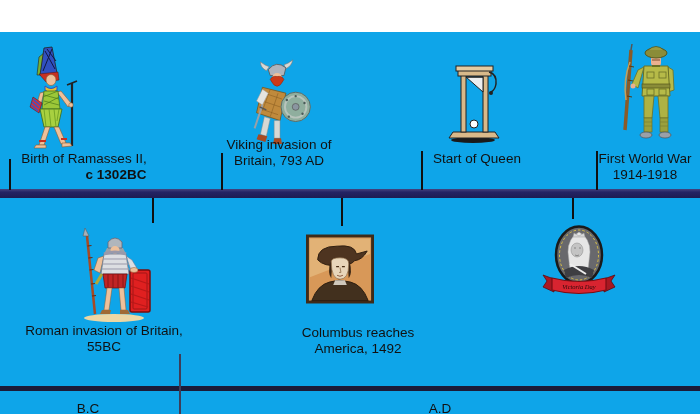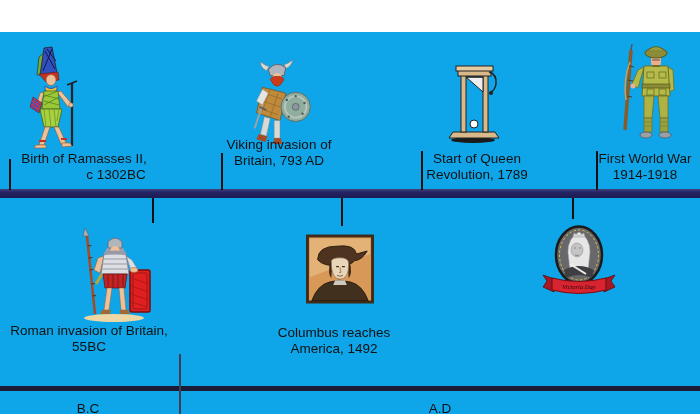--- a/index.html
+++ b/index.html
@@ -24,26 +24,26 @@
   .t4{left:596px;top:119px;height:39px;}
   .t5{left:152px;top:166px;height:25px;}
   .t6{left:341px;top:166px;height:28px;}
   .t7{left:572px;top:166px;height:21px;}
   .lbl{
     position:absolute;width:160px;text-align:center;
     font-size:13.5px;line-height:15.5px;white-space:nowrap;
   }
   .lbl .ln{width:100%;}
   .e1l{left:4px;top:119px;}
-  .e1l .ln2{transform:translateX(32px);}
+  .e1l .ln2{transform:translateX(32px);font-weight:bold;}
   .e2l{left:199px;top:105px;}
   .e3l{left:397px;top:119px;}
   .e4l{left:565px;top:119px;}
-  .e5l{left:9px;top:291px;}
-  .e6l{left:254px;top:293px;}
+  .e5l{left:24px;top:291px;}
+  .e6l{left:278px;top:293px;}
   .e7l{left:505px;top:296px;}
   .era-lbl{position:absolute;width:80px;text-align:center;font-size:13.5px;top:369px;}
   .bc{left:48px;}
   .ad{left:400px;}
   .icon{position:absolute;}
   .icon svg{display:block;width:100%;height:100%;}
   .i-pharaoh{left:26px;top:14px;width:54px;height:106px;}
   .i-viking{left:244px;top:24px;width:74px;height:90px;}
   .i-guillotine{left:444px;top:30px;width:62px;height:84px;}
   .i-soldier{left:610px;top:8px;width:76px;height:106px;}
@@ -233,21 +233,20 @@
   <div class="lbl e1l">
     <div class="ln ln1">Birth of Ramasses II,</div>
     <div class="ln ln2">c 1302BC</div>
   </div>
   <div class="lbl e2l">
     <div class="ln">Viking invasion of</div>
     <div class="ln">Britain, 793 AD</div>
   </div>
   <div class="lbl e3l">
     <div class="ln">Start of Queen</div>
-    <div class="ln">Revolution, 1789</div>
   </div>
   <div class="lbl e4l">
     <div class="ln">First World War</div>
     <div class="ln">1914-1918</div>
   </div>
 
   <div class="lbl e5l">
     <div class="ln">Roman invasion of Britain,</div>
     <div class="ln">55BC</div>
   </div>

